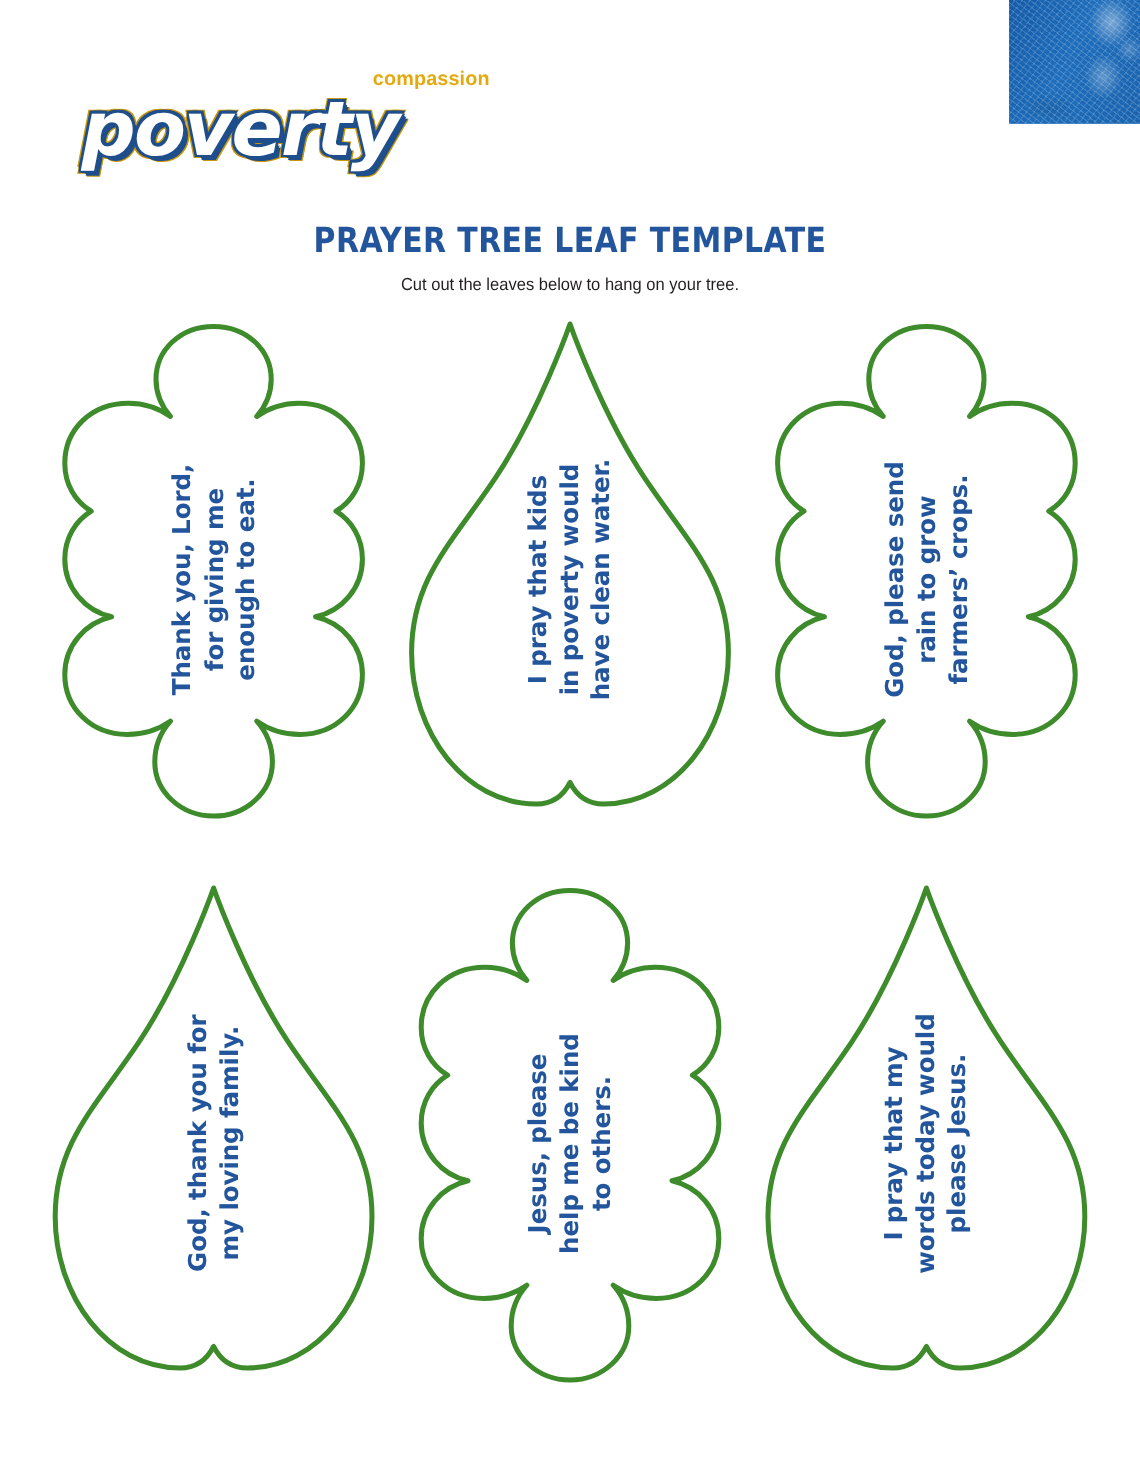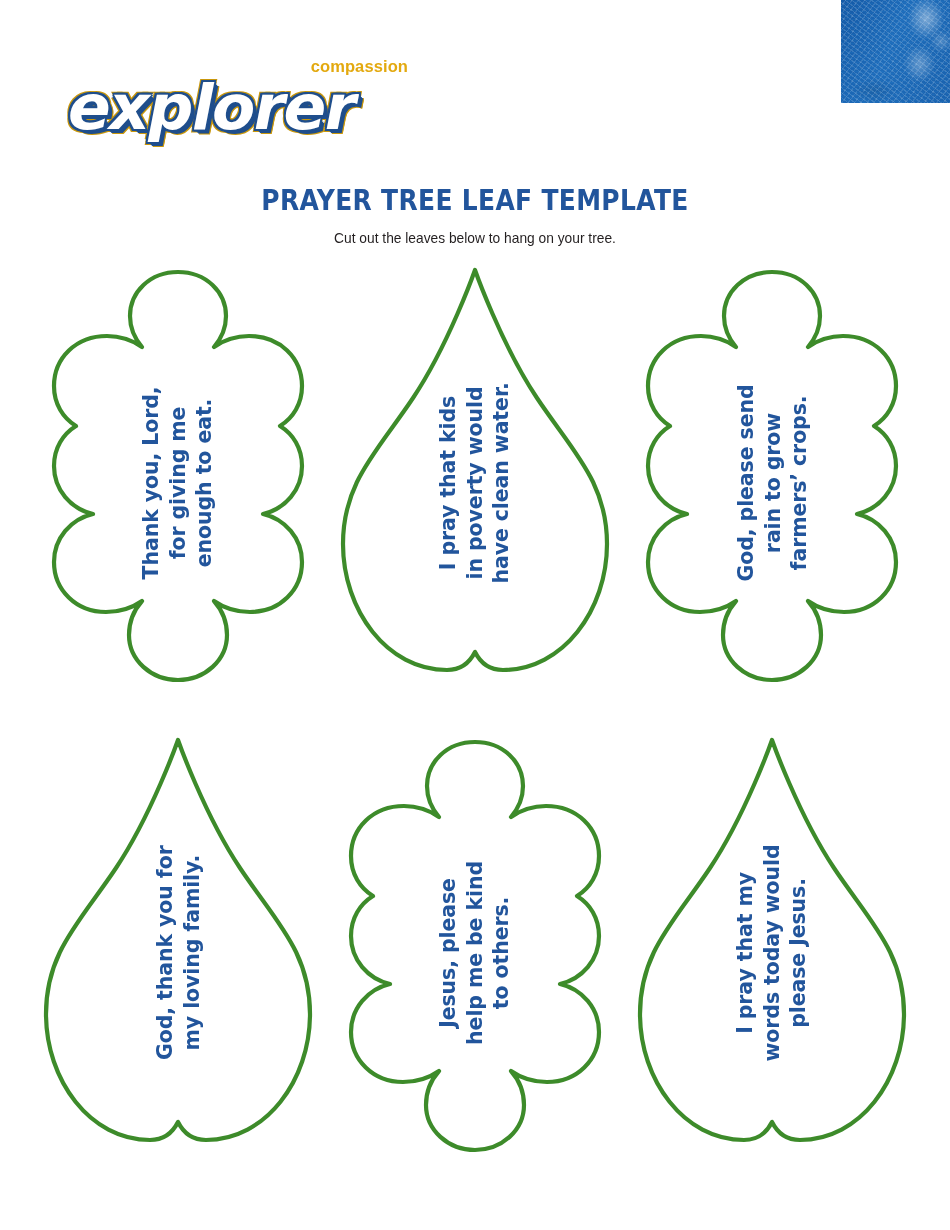--- a/index.html
+++ b/index.html
@@ -153,21 +153,21 @@
   .r0 { top:   0px; }
   .r1 { top: 470px; }
 </style>
 </head>
 <body>
 
 <div class="corner-block"></div>
 
 <div class="logo">
   <div class="logo-compassion">compassion</div>
-  <div class="logo-explorer">explorer</div>
+  <div class="logo-explorer">poverty</div>
 </div>
 
 <div class="page-title">PRAYER TREE LEAF TEMPLATE</div>
 <div class="page-subtitle">Cut out the leaves below to hang on your tree.</div>
 
 <div class="leaf-grid">
 
   <div class="leaf c0 r0">
     <svg viewBox="0 0 300 450">
       <path d="M150 14

